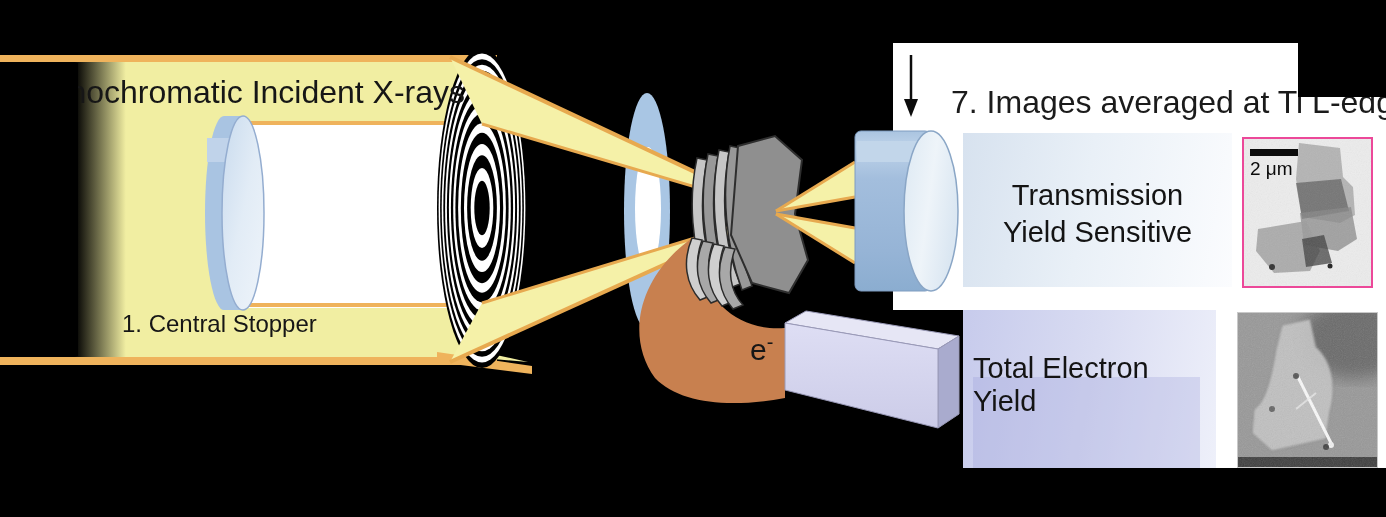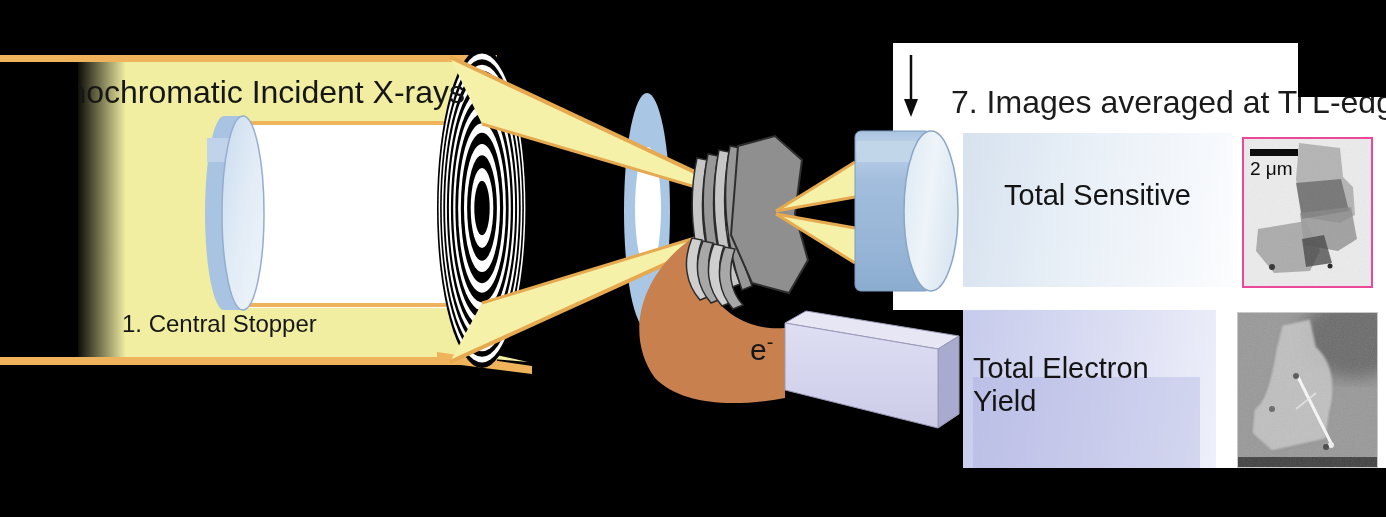--- a/index.html
+++ b/index.html
@@ -36,21 +36,22 @@
 </head>
 <body>
 
 <div id="stage">
 
   <div class="abs" id="white-panel-a"></div>
   <div class="abs" id="white-panel-b"></div>
 
   <div class="abs" id="panel-transmission">
     <div class="txt">
-      <div>Total Sensitive</div>
+      <div>Transmission</div>
+      <div>Yield Sensitive</div>
     </div>
   </div>
   <div class="abs" id="panel-tey">
     <div class="abs" id="panel-tey-shade"></div>
     <div class="txt">
       <div>Total Electron Yield</div>
     </div>
   </div>
 
   <div class="abs" id="micrograph-transmission">

